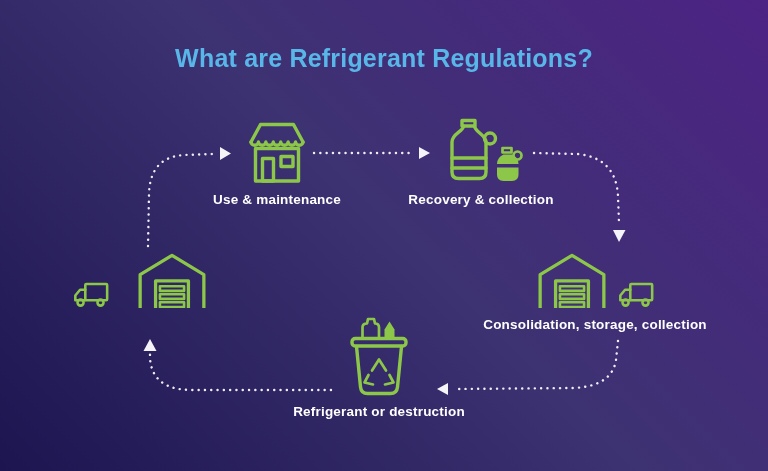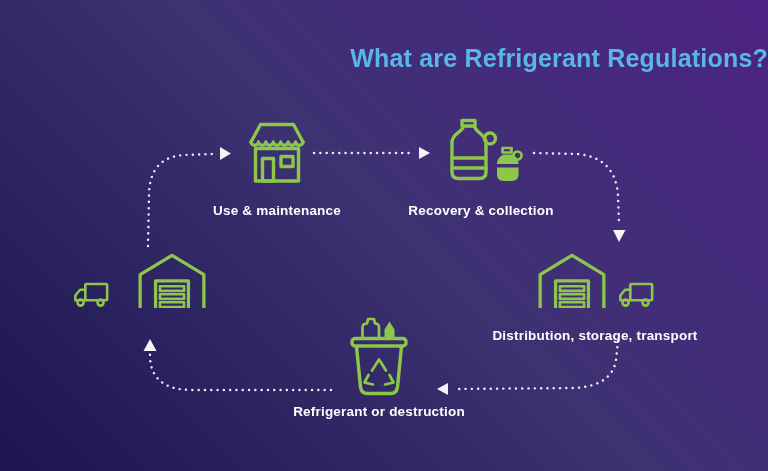--- a/index.html
+++ b/index.html
@@ -6,24 +6,24 @@
     --bg-dark:#1c1550; --bg-mid:#3d3272; --bg-bright:#4d2384;
     --title:#58b7e8; --icon-green:#8dc74a; --label:#ffffff; --connector:#ffffff;
   }
   *{box-sizing:border-box;}
   body{margin:0;font-family:"Liberation Sans","DejaVu Sans",sans-serif;}
   .canvas{
     position:relative;width:768px;height:471px;overflow:hidden;
     background:linear-gradient(45deg,var(--bg-dark) 0%,var(--bg-mid) 52%,var(--bg-bright) 100%);
   }
   .title{
-    position:absolute;top:44px;left:0;width:100%;text-align:right;
+    position:absolute;top:44px;left:0;width:100%;text-align:center;
     color:var(--title);font-size:25px;font-weight:bold;letter-spacing:.2px;
   }
-  .stage{position:absolute;display:flex;flex-direction:column;align-items:center;gap:20px;}
+  .stage{position:absolute;display:flex;flex-direction:column;align-items:center;gap:9px;}
   .stage .icons{display:flex;align-items:flex-end;}
   .stage .label{
     color:var(--label);font-size:13.5px;font-weight:bold;letter-spacing:.2px;
     text-align:center;white-space:nowrap;
   }
   
   .g{stroke:var(--icon-green);fill:none;stroke-width:3.4;stroke-linecap:round;stroke-linejoin:round;}
   .g2{stroke:var(--icon-green);fill:none;stroke-width:2.7;stroke-linecap:round;stroke-linejoin:round;}
   .gf{fill:var(--icon-green);stroke:none;}
   
@@ -100,21 +100,21 @@
         <rect class="g2" x="24.5" y="43.8" width="25" height="4.8"></rect>
         <rect class="g2" x="24.5" y="52.1" width="25" height="4.8"></rect>
       </svg>
       <svg width="38" height="27" viewBox="0 0 40 28">
         <rect class="g2" x="14" y="3" width="23" height="17" rx="1"></rect>
         <path class="g2" d="M14 9 H8.5 L3.5 15 V20 H14"></path>
         <circle class="g2" cx="9" cy="22.5" r="3.2"></circle>
         <circle class="g2" cx="30" cy="22.5" r="3.2"></circle>
       </svg>
     </div>
-    <div class="label">Distribution, storage, transport</div>
+    <div class="label">Consolidation, storage, collection</div>
   </div>
 
   <div class="stage st-reclamation">
     <div class="icons">
       <svg width="66" height="83" viewBox="0 0 66 83">
         <path class="g2" d="M16.5 23 V13.5 Q16.5 9.5 21 9.5 L22 5 H28 L29 9.5 Q33 9.5 33 13.5 V23"></path>
         <path class="gf" d="M38.5 23 V15.5 L43.5 7.5 L48.5 15.5 V23 Z"></path>
         <rect class="g" x="6" y="24.5" width="54" height="7.5" rx="3.2"></rect>
         <path class="g" d="M10.5 32.5 L14.5 73 Q15.2 79.5 21.5 79.5 L44.5 79.5 Q50.8 79.5 51.5 73 L55.5 32.5"></path>
         <path class="g2" d="M26 56.5 L33 45.5 L40 56.5"></path>

